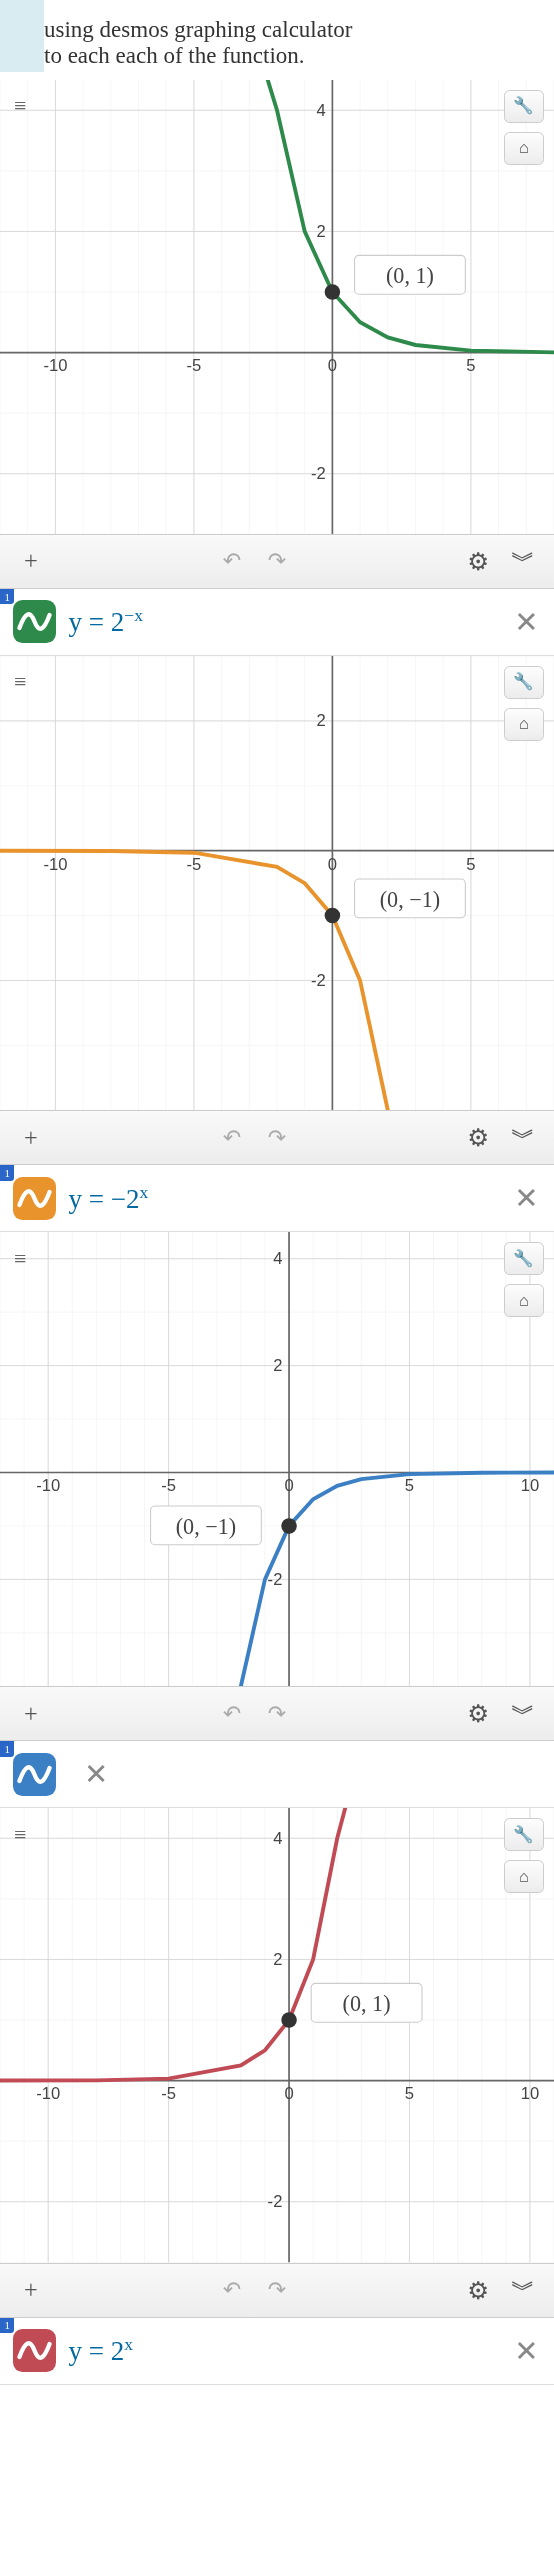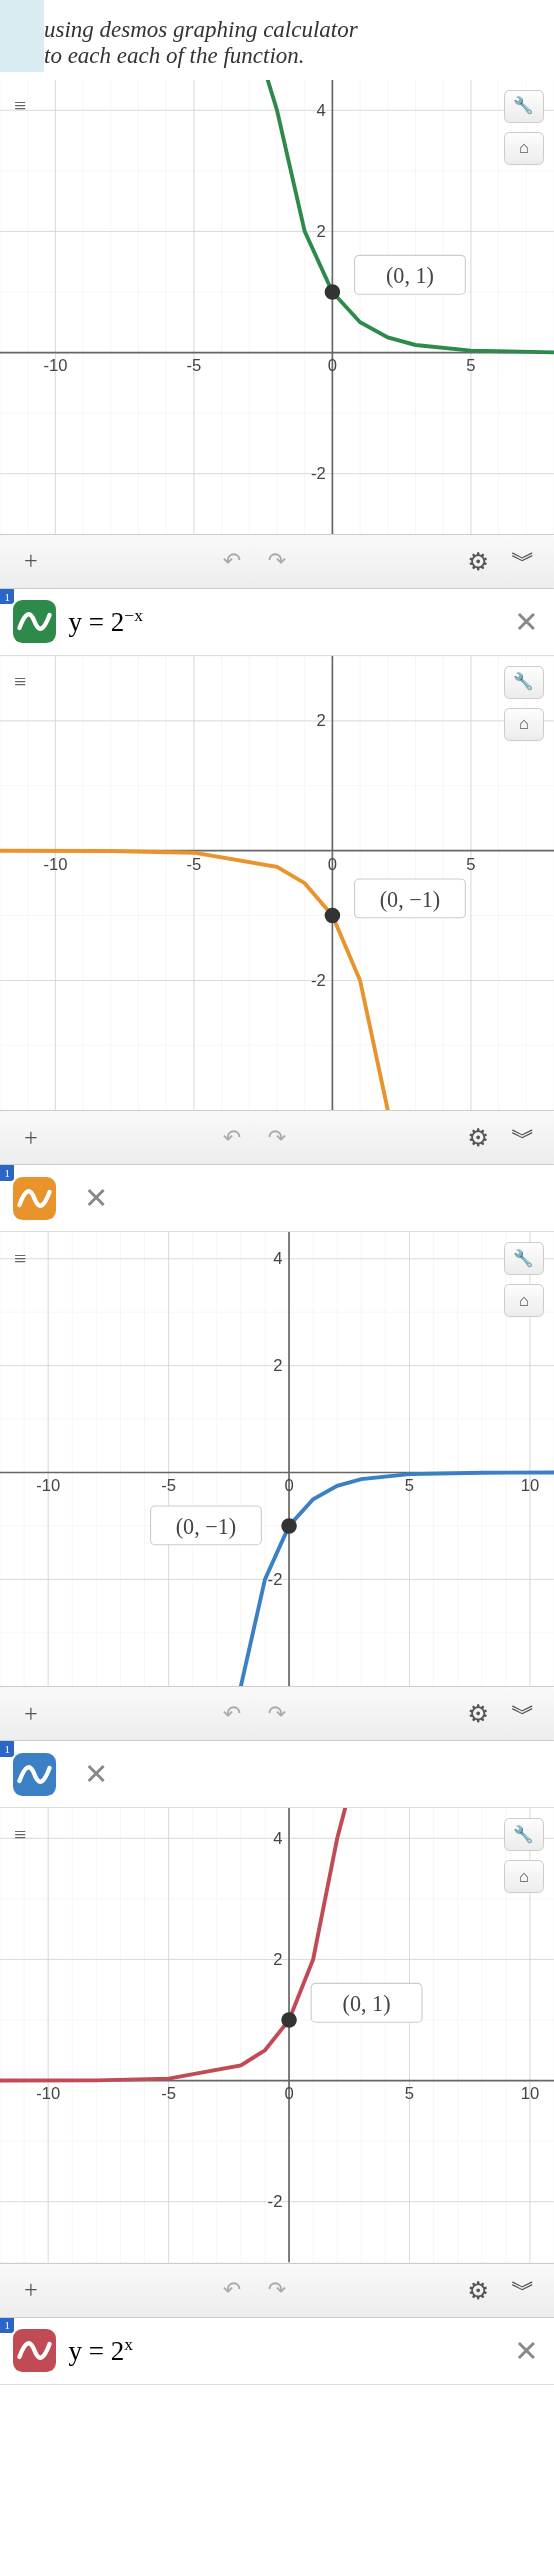--- a/index.html
+++ b/index.html
@@ -1,29 +1,29 @@
 <!DOCTYPE html>
 <html style="font-size:9px"><head>
 <meta charset="utf-8">
 <style>
 * { box-sizing: border-box; margin: 0; padding: 0; }
 body { font-family: -apple-system, "Times New Roman", serif; background: #fff; width: 554px; }
-.intro { padding: 16.6px 44px 11px; font-style: italic; font-size: 23px; color: #333; position: relative; }
+.intro { padding: 16.6px 44px 11px; font-size: 23px; color: #333; position: relative; }
 .intro-bg { position: absolute; left: 0; top: 0; width: 44px; height: 72px; background: #d9ecf2; }
 .graph-section { position: relative; }
 .graph-canvas { width: 100%; display: block; background: #fff; }
 .toolbar { height: 55px; background: linear-gradient(#f9f9f9,#ededed); border-top: 0.6px solid #ccc; border-bottom: 0.6px solid #ccc; display: flex; align-items: center; padding: 0 13.3px; gap: 10px; }
 .tb-btn { width: 35px; height: 35px; display: flex; align-items: center; justify-content: center; font-size: 24.4px; color: #555; cursor: pointer; }
 .tb-spacer { flex: 1; }
 .undo, .redo { color: #aaa; font-size: 22px; }
 .formula-bar { display: flex; align-items: center; height: 67px; background: #fff; border-bottom: 0.6px solid #ddd; position: relative; }
 .fb-badge { position: absolute; left: 0; top: 0; background: #2a66c8; color: #fff; font-size: 11px; padding: 1.7px 4.4px; border-bottom-right-radius: 3.3px; }
 .fb-icon { width: 53px; height: 53px; margin: 0 7.8px; border-radius: 11px; display: flex; align-items: center; justify-content: center; }
 .fb-icon svg { width: 43px; height: 43px; }
-.fb-eq { font-family: "Times New Roman", serif; font-size: 27px; color: #000000; flex: 1; }
+.fb-eq { font-family: "Times New Roman", serif; font-size: 27px; color: #0369a1; flex: 1; }
 .fb-close { font-size: 29px; color: #888; padding: 0 15.5px; cursor: pointer; }
 .side-tools { position: absolute; right: 10px; top: 10px; display: flex; flex-direction: column; gap: 9px; }
 .side-btn { width: 40px; height: 33px; background: linear-gradient(#fdfdfd,#ececec); border: 0.6px solid #ccc; border-radius: 5.5px; display: flex; align-items: center; justify-content: center; font-size: 16.6px; color: #555; cursor: pointer; }
 .left-handle { position: absolute; left: 6.7px; top: 10px; width: 27px; height: 33px; display: flex; align-items: center; justify-content: center; font-size: 22px; color: #666; }
 sup { font-size: 0.65em; }
 </style>
 </head>
 <body>
 
 <div class="intro">
@@ -193,20 +193,21 @@
     <div class="tb-btn">︾</div>
   </div>
     <div class="formula-bar">
     <div class="fb-badge">1</div>
     <div class="fb-icon">
         <svg viewBox="0 0 100 100">
           <rect width="100" height="100" rx="22" fill="#e8932b"></rect>
           <path d="M15 65 Q35 10 50 50 Q65 90 85 35" fill="none" stroke="#fff" stroke-width="10" stroke-linecap="round"></path>
         </svg>
       </div>
+    <div class="fb-eq">y = −2<sup>x</sup></div>
     <div class="fb-close">✕</div>
   </div>
     <div class="graph-section">
       <div class="left-handle">≡</div>
       <div class="side-tools">
         <div class="side-btn">🔧</div>
         <div class="side-btn">⌂</div>
       </div>
       <svg class="graph-canvas" viewBox="0 0 1000 820" xmlns="http://www.w3.org/2000/svg">
         <g stroke="#eee" stroke-width="1">

